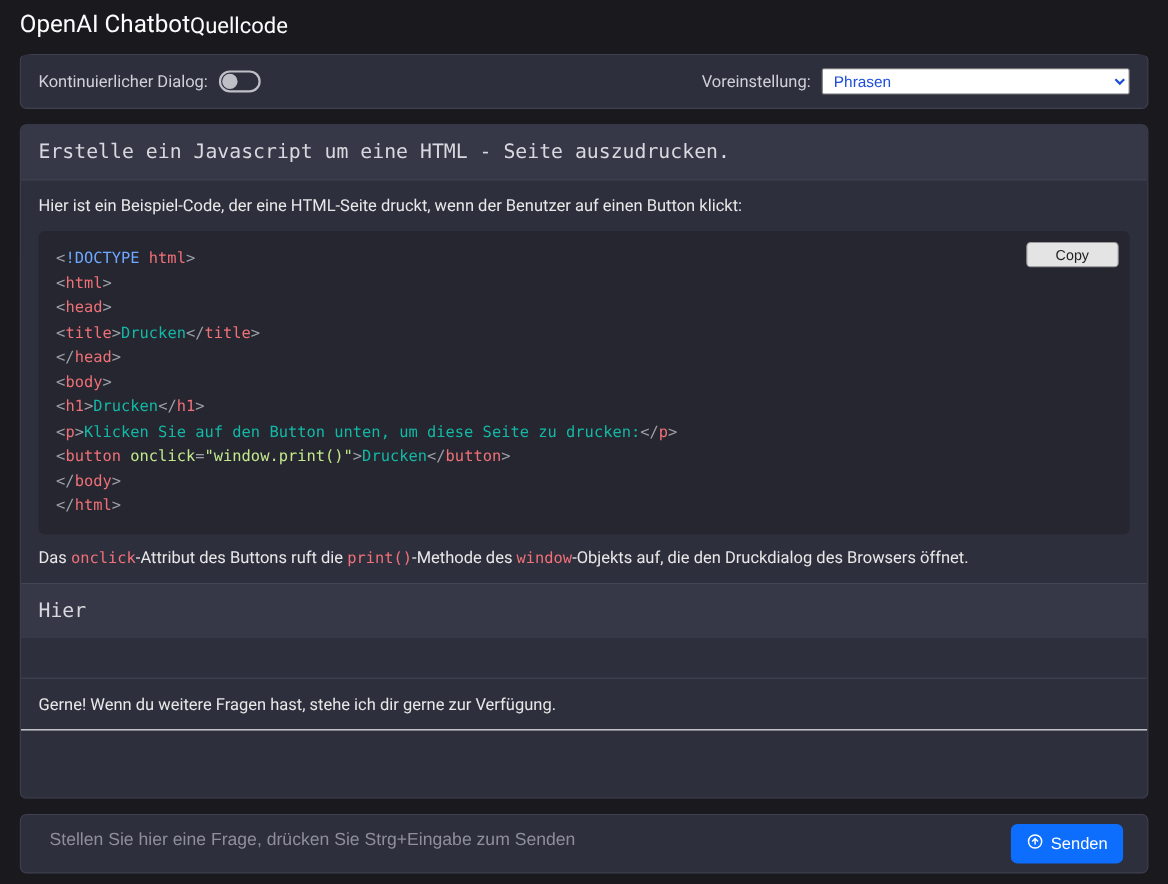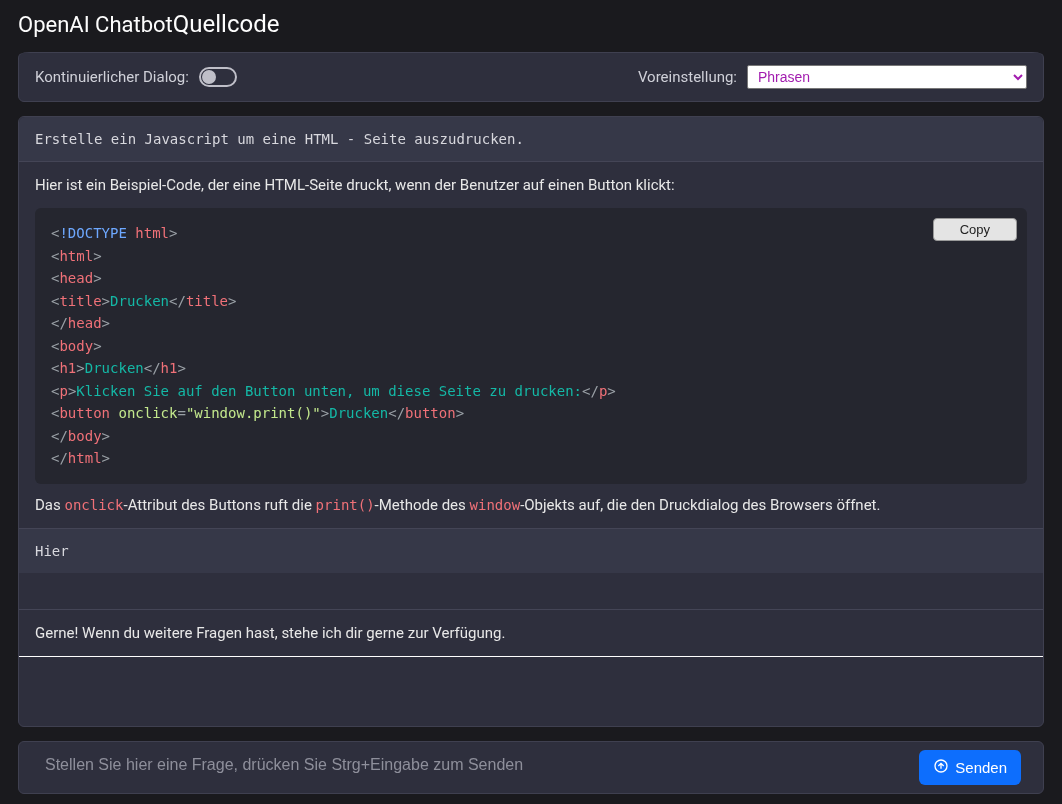--- a/index.html
+++ b/index.html
@@ -15,21 +15,21 @@
     flex-direction: column;
   }
   .topbar {
     display: flex;
     justify-content: flex-start;
     align-items: center;
     padding: 10px 18px 14px;
     background: #1a1a1e;
   }
   .topbar .title { font-size: 22px; font-weight: 400; color: #fdfdfd; }
-  .topbar .link  { font-size: 24px; font-weight: 400; color: #fdfdfd; cursor: pointer; }
+  .topbar .link  { font-size: 20px; font-weight: 400; color: #fdfdfd; cursor: pointer; }
 
   .content {
     flex: 1;
     display: flex;
     flex-direction: column;
     gap: 14px;
     padding: 0 18px 10px;
     overflow: hidden;
     border-radius: 30px;
   }
@@ -57,40 +57,40 @@
   .toggle .knob {
     position: absolute; left: 1px; top: 1px;
     width: 14px; height: 14px;
     border-radius: 50%;
     background: #bfbfc8;
   }
   .spacer { flex: 1; }
   .preset-select {
     font-size: 14px;
     background: #fff;
-    color: #a21caf;
+    color: #1d4ed8;
     border: 1px solid #777;
     border-radius: 2px;
     padding: 2px 6px;
     min-width: 280px;
   }
 
   .chatbox {
     flex: 1;
     display: flex;
     flex-direction: column;
     overflow: hidden;
     padding: 0;
   }
   .msg-user, .msg-bot { padding: 14px 16px; font-size: 15px; }
   .msg-user {
     background: #363848;
     color: #d8d8de;
     font-family: "SFMono-Regular", Consolas, monospace;
-    font-size: 14px;
+    font-size: 18px;
     border-top: 1px solid #444556;
   }
   .msg-user.first { border-top: none; border-radius: 6px 6px 0 0; }
   .msg-bot {
     background: #2e2f3d;
     color: #e8e8e8;
     border-top: 1px solid #444556;
   }
   .msg-bot p { margin: 0; }
 

